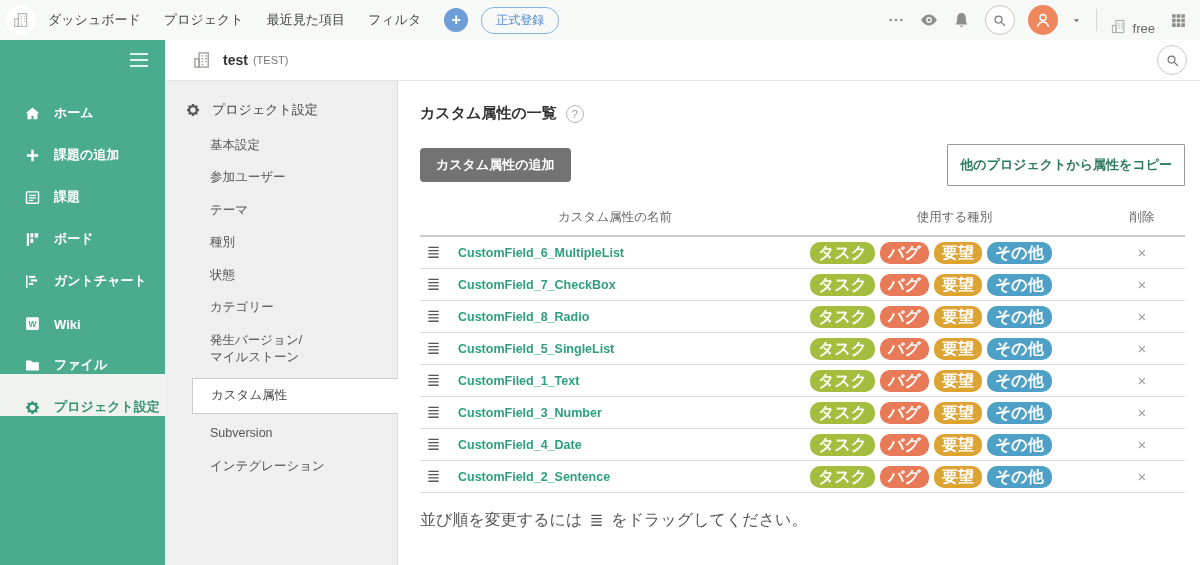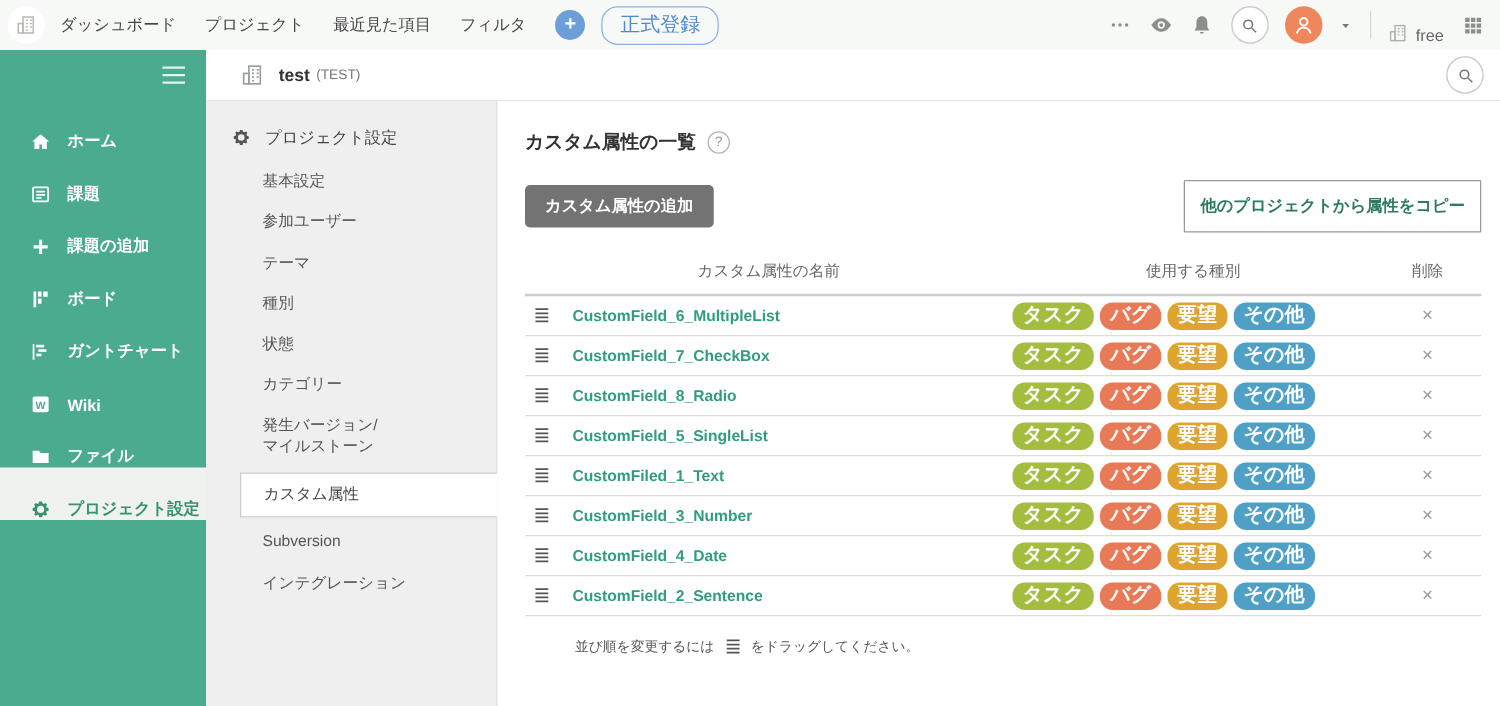--- a/index.html
+++ b/index.html
@@ -7,21 +7,21 @@
     font-family:"Liberation Sans","DejaVu Sans",sans-serif; }
 
   
   .topnav { height:40px; background:#f7f9f7; display:flex; align-items:center; }
   .logo-circle { width:30px; height:30px; border-radius:50%; background:#fff; color:#b3b9b3;
     display:flex; align-items:center; justify-content:center; margin:0 12px 0 6px; cursor:pointer; }
   .tn-item { font-size:13px; color:#454545; margin-right:23px; cursor:pointer; white-space:nowrap; }
   .add-circle { width:24px; height:24px; border-radius:50%; background:#6d9ed7; color:#fff;
     font-size:16px; font-weight:bold; line-height:22px; text-align:center; margin-right:13px;
     border:none; cursor:pointer; }
-  .register-pill { border:1px solid #8cb2e2; color:#4f89cf; font-size:16px; border-radius:13px;
+  .register-pill { border:1px solid #8cb2e2; color:#4f89cf; font-size:12px; border-radius:13px;
     padding:4px 14px; background:transparent; cursor:pointer; white-space:nowrap; }
   .tn-right { margin-left:auto; display:flex; align-items:center; gap:13px; padding-right:12px; color:#8b8f8b; }
   .tn-icon { width:20px; height:20px; color:#8b8f8b; cursor:pointer; display:flex; align-items:center; justify-content:center; }
   .search-circle { width:30px; height:30px; border:1px solid #c7c7c7; background:#fff; border-radius:50%;
     color:#777; display:flex; align-items:center; justify-content:center; cursor:pointer; }
   .avatar { width:30px; height:30px; border-radius:50%; background:#ef875d;
     display:flex; align-items:center; justify-content:center; cursor:pointer; }
   .caret { width:12px; height:12px; color:#777; cursor:pointer; display:flex; align-items:center; }
   .tn-divider { width:1px; height:22px; background:#d6d6d6; }
   .plan { font-size:13px; color:#666; display:flex; align-items:center; gap:6px;margin-top:16px; }
@@ -81,21 +81,21 @@
   .th-name { grid-column:1/3; text-align:center; }
   .th-types { text-align:center; }
   .th-del { text-align:center; }
   .trow { height:32px; border-bottom:1px solid #ddd; font-size:12.5px; }
   .handle { cursor:grab; display:flex; align-items:center; color:#555; padding-left:6px; }
   .fname { color:#2f9e7d; font-weight:bold; cursor:pointer; text-decoration:none; }
   .types { display:flex; gap:5px; align-items:center; }
   .badge { color:#fff; font-size:16px; font-weight:bold; border-radius:10px; padding:3px 8px; line-height:1; }
   .del { text-align:center; color:#999; font-size:15px; cursor:pointer; }
 
-  .footer-note { font-size:11px; color:#555; margin-top:17px; display:flex; align-items:center; gap:7px;margin-left:40px; }
+  .footer-note { font-size:16px; color:#555; margin-top:17px; display:flex; align-items:center; gap:7px; }
   .footer-note .handle { padding-left:0; }
 </style>
 </head>
 <body>
 
 <header class="topnav">
   <div class="logo-circle">
     <svg width="18" height="18" viewBox="0 0 24 24" fill="none" stroke="currentColor" stroke-width="1.6">
         <rect x="8.5" y="3.5" width="11" height="17"></rect>
         <rect x="3.5" y="10.5" width="5" height="10"></rect>
@@ -176,34 +176,34 @@
         <div class="sb-item">
           <span class="sb-icon">
             <svg viewBox="0 0 24 24" fill="currentColor">
               <path d="M12 3.5L2.5 11.5h2.5V20h5.5v-5h3v5H19v-8.5h2.5z"></path>
             </svg>
           </span>
           <span>ホーム</span>
         </div>
         <div class="sb-item">
           <span class="sb-icon">
+            <svg viewBox="0 0 24 24" fill="none" stroke="currentColor" stroke-width="3.4">
+              <path d="M12 4v16M4 12h16"></path>
+            </svg>
+          </span>
+          <span>課題の追加</span>
+        </div>
+        <div class="sb-item">
+          <span class="sb-icon">
             <svg viewBox="0 0 24 24" fill="none" stroke="currentColor" stroke-width="2">
               <rect x="3.5" y="4" width="17" height="16" rx="1"></rect>
               <path d="M7 9h10M7 12.5h10M7 16h6"></path>
             </svg>
           </span>
           <span>課題</span>
-        </div>
-        <div class="sb-item">
-          <span class="sb-icon">
-            <svg viewBox="0 0 24 24" fill="none" stroke="currentColor" stroke-width="3.4">
-              <path d="M12 4v16M4 12h16"></path>
-            </svg>
-          </span>
-          <span>課題の追加</span>
         </div>
         <div class="sb-item">
           <span class="sb-icon">
             <svg viewBox="0 0 24 24" fill="currentColor">
               <path d="M4 3h3v18H4zM9 3h4v6H9zM15 3h5v6h-5zM9 11h4v6H9z"></path>
             </svg>
           </span>
           <span>ボード</span>
         </div>
         <div class="sb-item">

